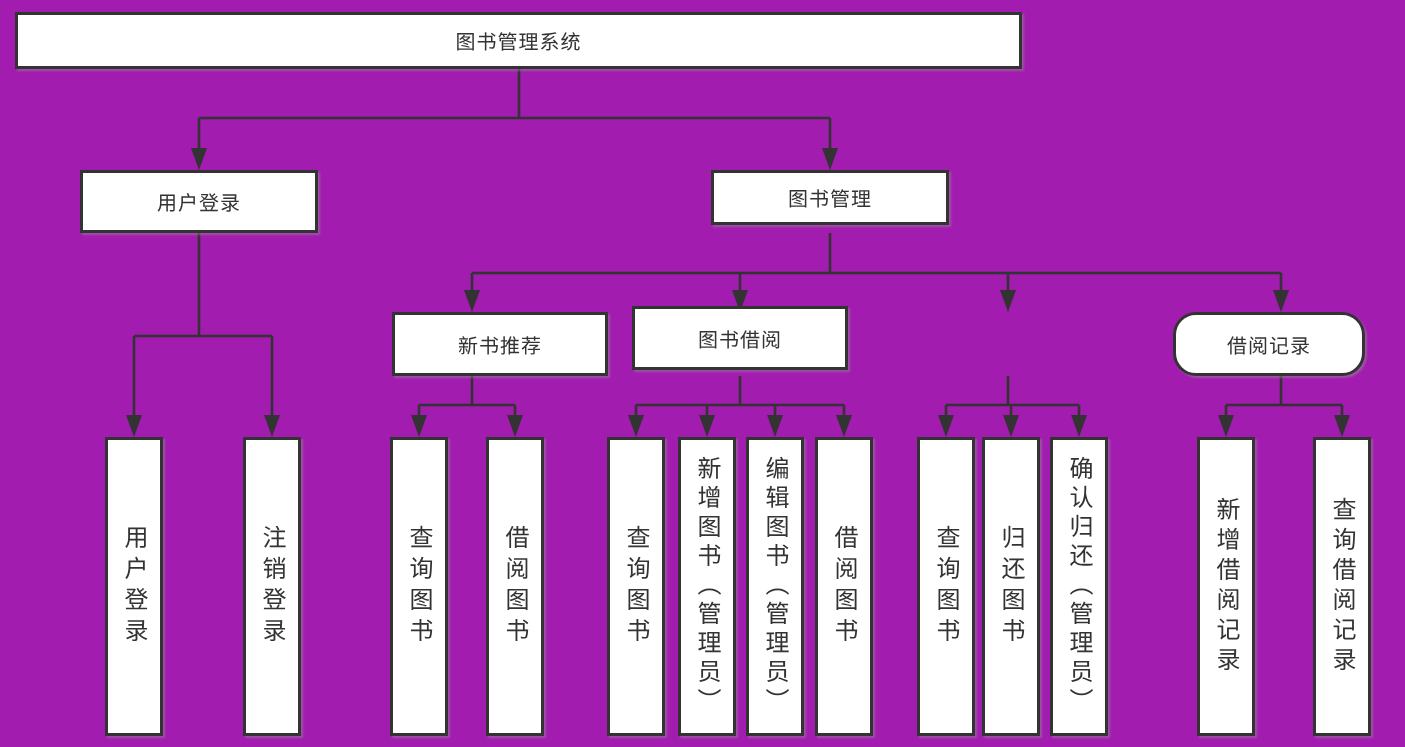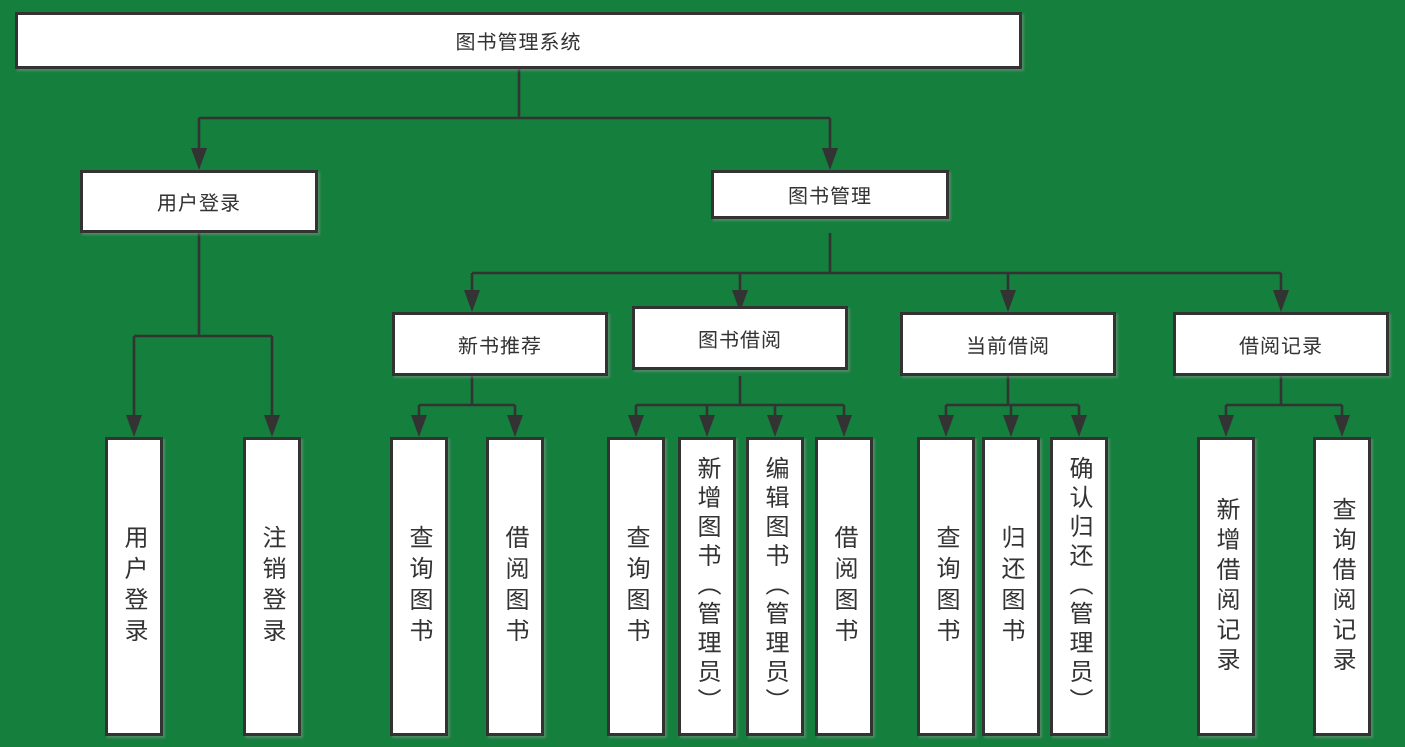--- a/index.html
+++ b/index.html
@@ -1,17 +1,17 @@
 <!DOCTYPE html>
 <html lang="zh-CN"><head>
 <meta charset="utf-8">
 <style>
   html,body{margin:0;padding:0;background:#ffffff;}
   .canvas{
-    position:relative;width:1405px;height:747px;background:#15803d;
+    position:relative;width:1405px;height:747px;background:#a21caf;
     font-family:"Liberation Sans",sans-serif;color:#333333;overflow:hidden;
   }
   .connectors{position:absolute;left:0;top:0;z-index:1;}
   .box{
     position:absolute;box-sizing:border-box;background:#ffffff;
     border:3px solid #333333;display:flex;align-items:center;justify-content:center;
     box-shadow:2px 2px 2px rgba(150,150,150,0.45);z-index:2;
   }
   .hbox{font-size:20px;letter-spacing:1px;white-space:nowrap;}
   .vtext{
@@ -71,34 +71,31 @@
     </g>
   </svg>
 
   <div class="box hbox" style="left:15px;top:12px;width:1007px;height:57px;">
     <span>图书管理系统</span>
   </div>
 
   <div class="box hbox" style="left:80px;top:170px;width:238px;height:63px;">
     <span>用户登录</span>
   </div>
-  <div class="box hbox" style="left:711px;top:170px;width:238px;height:49px;">
+  <div class="box hbox" style="left:711px;top:170px;width:238px;height:55px;">
     <span>图书管理</span>
   </div>
 
   <div class="box hbox" style="left:364px;top:312px;width:216px;height:64px;margin-left:28px;">
     <span>新书推荐</span>
   </div>
   <div class="box hbox" style="left:632px;top:306px;width:216px;height:64px;">
     <span>图书借阅</span>
   </div>
-  <div class="box hbox" style="left:900px;top:312px;width:216px;height:64px;">
-    <span>当前借阅</span>
-  </div>
-  <div class="box hbox" style="left:1173px;top:312px;width:216px;height:64px;">
+  <div class="box hbox" style="left:1173px;top:312px;width:192px;height:64px;border-radius:23px;">
     <span>借阅记录</span>
   </div>
 
   <div class="box" style="left:105px;top:437px;width:58px;height:299px;">
     <span class="vtext">用户登录</span>
   </div>
   <div class="box" style="left:243px;top:437px;width:58px;height:299px;">
     <span class="vtext">注销登录</span>
   </div>
 

